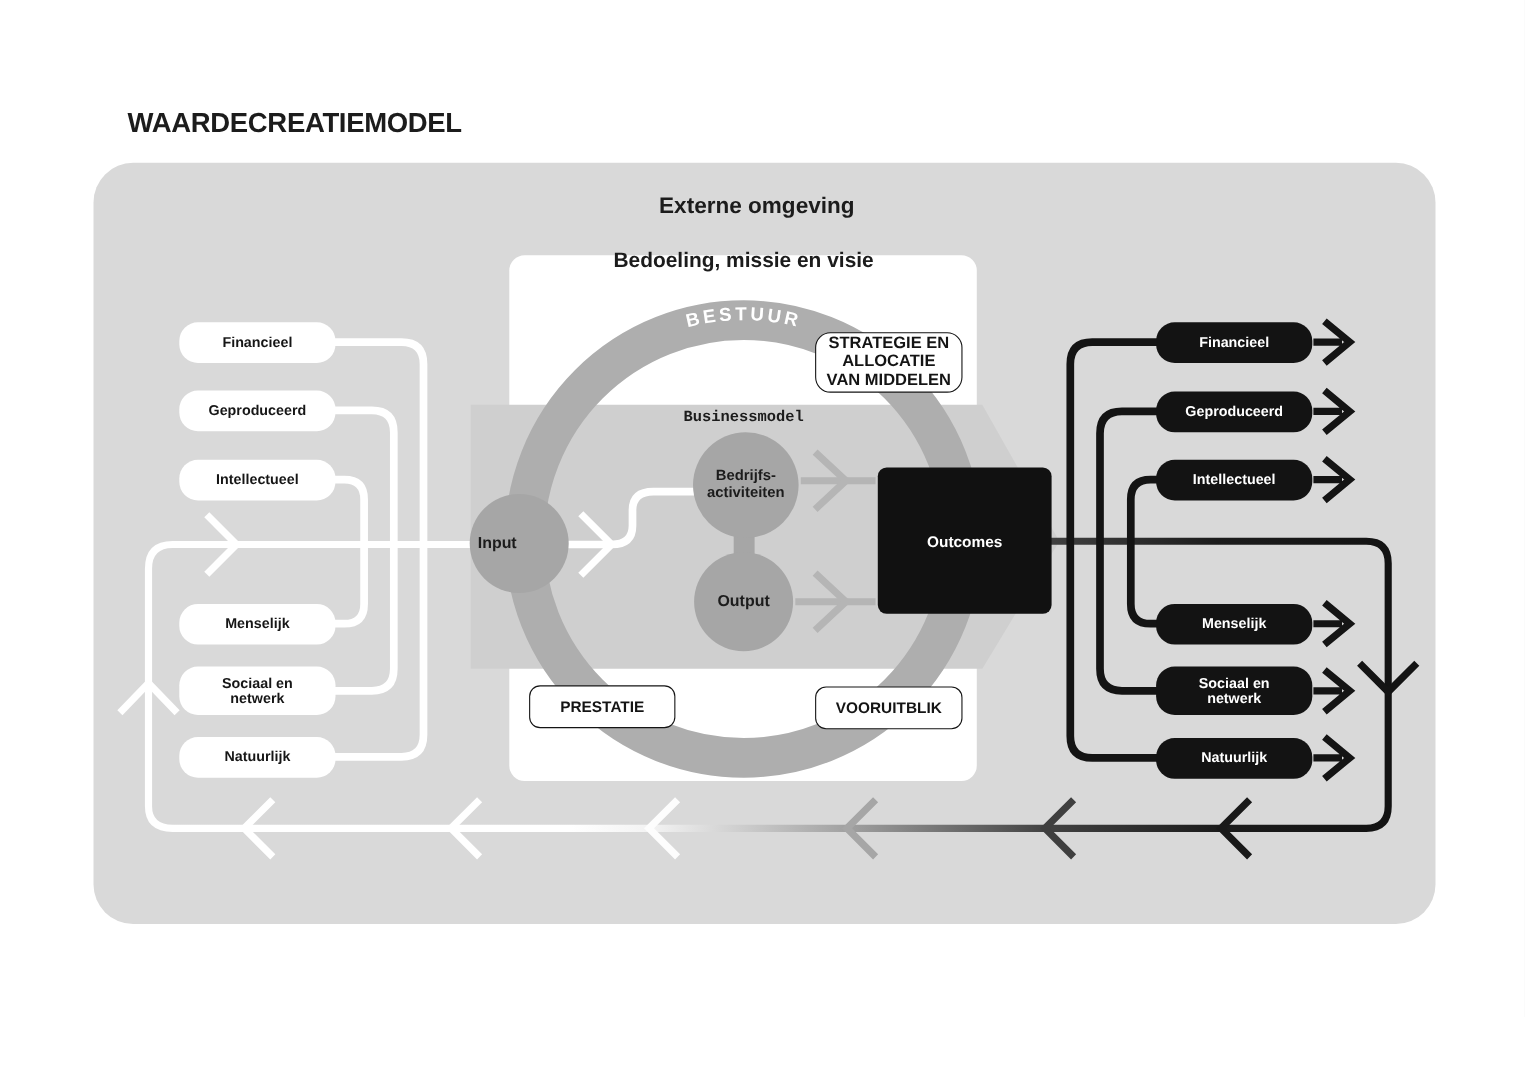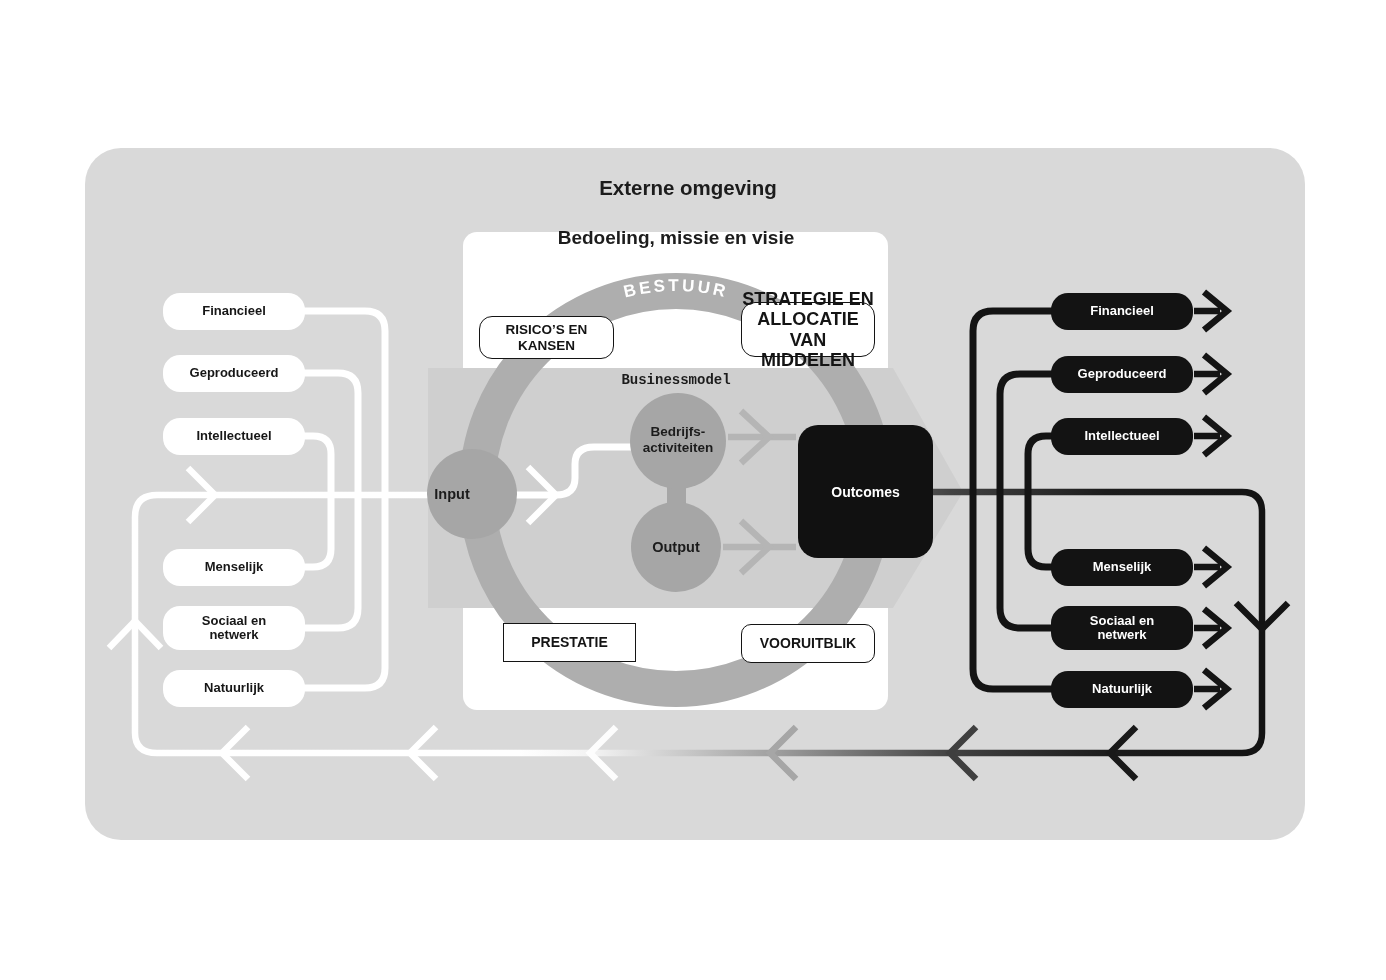--- a/index.html
+++ b/index.html
@@ -18,34 +18,35 @@
   #output-label{left:626px;top:539px;width:100px;font-size:14.5px;text-align:center;}
   .pill{position:absolute;z-index:2;display:flex;align-items:center;justify-content:center;
         text-align:center;font-weight:bold;font-size:13px;line-height:1.1;border-radius:17px;
         white-space:pre-line;width:142px;}
   .pill.left{left:163px;background:#ffffff;color:#161616;}
   .pill.right{left:1051px;background:#131313;color:#ffffff;}
   .cornerbox{position:absolute;z-index:2;display:flex;align-items:center;justify-content:center;
         text-align:center;font-weight:bold;background:#ffffff;color:#141414;border:1.6px solid #141414;
         white-space:pre-line;line-height:1.12;}
   #risks-box{left:479px;top:316px;width:133px;height:41px;border-radius:13px;font-size:13.5px;}
-  #strategy-box{left:741px;top:302px;width:132px;height:53px;border-radius:14px;font-size:18px;}
-  #performance-box{left:503px;top:623px;width:131px;height:37px;border-radius:0;font-size:14px;}
+  #strategy-box{left:741px;top:302px;width:132px;height:53px;border-radius:14px;font-size:15px;}
+  #performance-box{left:481px;top:623px;width:131px;height:37px;border-radius:10px;font-size:14px;}
   #outlook-box{left:741px;top:624px;width:132px;height:37px;border-radius:10px;font-size:14px;}
-  #outcomes-box{position:absolute;z-index:2;left:798px;top:425px;width:135px;height:133px;background:#111111;
-        border-radius:20px;color:#ffffff;display:flex;flex-direction:column;align-items:center;
+  #outcomes-box{position:absolute;z-index:2;left:798px;top:425px;width:158px;height:133px;background:#111111;
+        border-radius:8px;color:#ffffff;display:flex;flex-direction:column;align-items:center;
         justify-content:center;text-align:center;}
   #outcomes-title{font-weight:bold;font-size:14px;line-height:16px;}
   #outcomes-subtitle{font-size:12.3px;line-height:15.3px;white-space:pre-line;}
 </style>
 </head>
 <body>
 
 <div id="stage">
 
+  <div id="page-title" class="abs">WAARDECREATIEMODEL</div>
 
   <div id="panel" class="abs"></div>
 
   <svg id="diagram-svg" class="abs" width="1386" height="980" viewBox="0 0 1386 980">
     <defs>
       <linearGradient id="fade" gradientUnits="userSpaceOnUse" x1="1262" y1="0" x2="520" y2="0">
         <stop offset="0" stop-color="#131313"></stop>
         <stop offset="0.21" stop-color="#1c1c1c"></stop>
         <stop offset="0.42" stop-color="#424242"></stop>
         <stop offset="0.66" stop-color="#a0a0a0"></stop>
@@ -116,22 +117,20 @@
   </svg>
 
   <div id="externe-label" class="lbl">Externe omgeving</div>
   <div id="purpose-label" class="lbl">Bedoeling, missie en visie</div>
   <div id="businessmodel-label" class="lbl">Businessmodel</div>
   <div id="input-label" class="lbl">Input</div>
   <div id="activities-label" class="lbl">Bedrijfs-
 activiteiten</div>
   <div id="output-label" class="lbl">Output</div>
 
-  <div id="risks-box" class="cornerbox">RISICO’S EN
-KANSEN</div>
   <div id="strategy-box" class="cornerbox">STRATEGIE EN
 ALLOCATIE
 VAN MIDDELEN</div>
   <div id="performance-box" class="cornerbox">PRESTATIE</div>
   <div id="outlook-box" class="cornerbox">VOORUITBLIK</div>
 
   <div id="outcomes-box">
     <div id="outcomes-title">Outcomes</div>
   </div>
 

